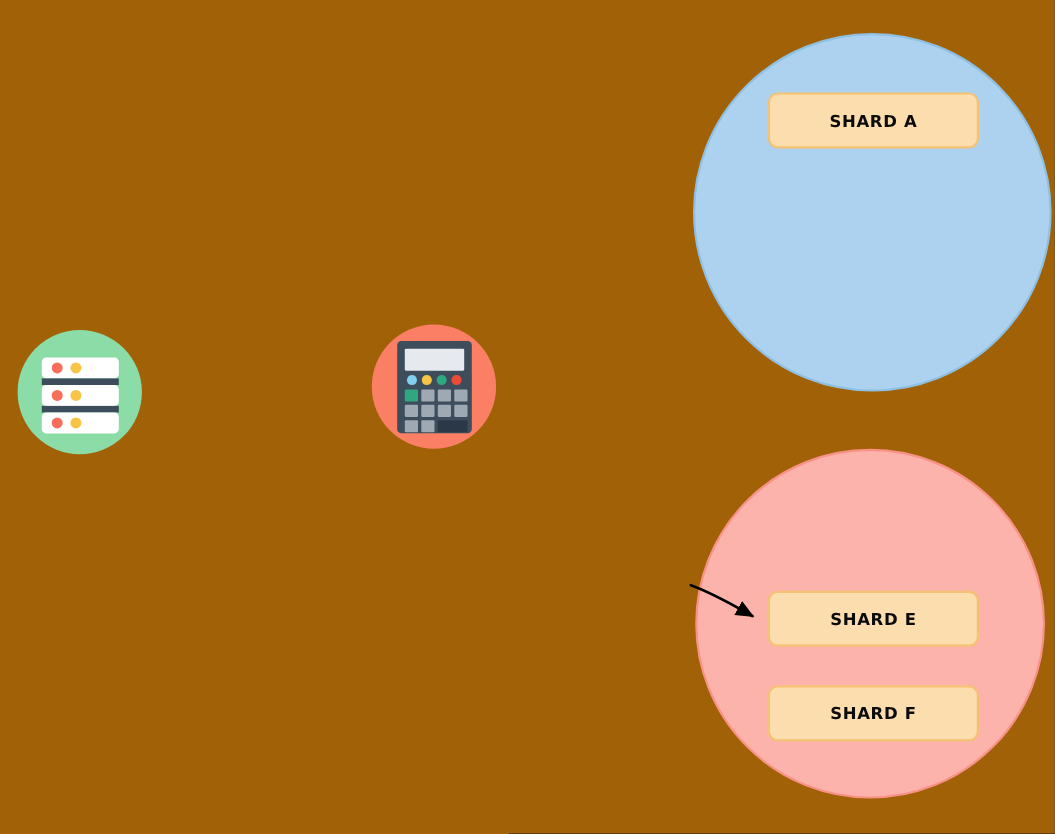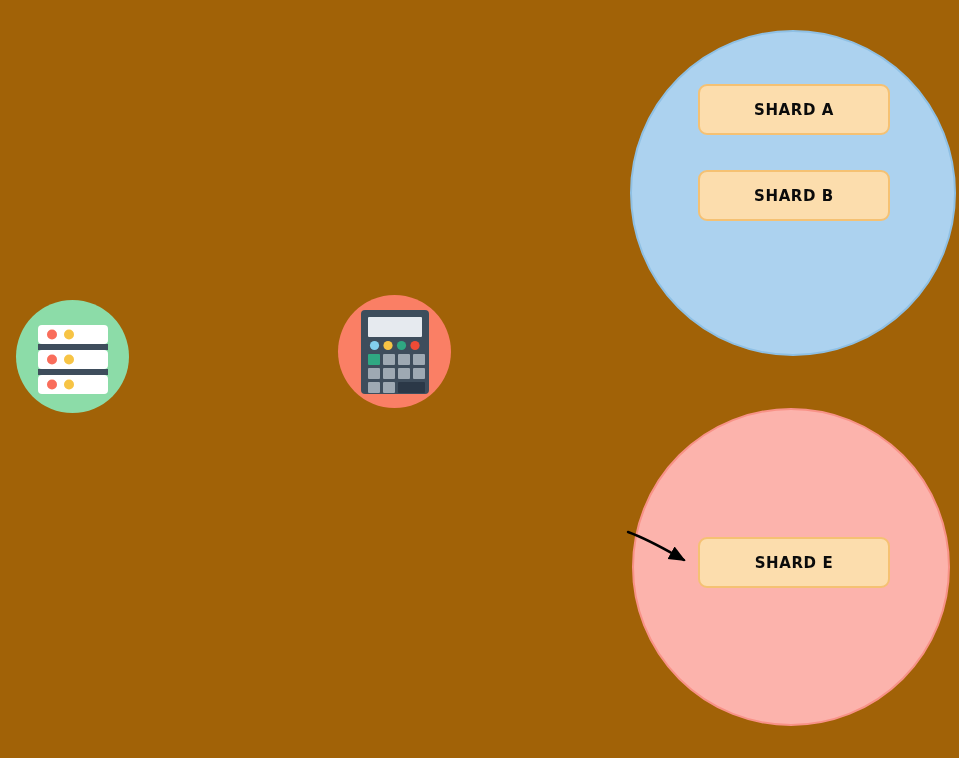--- a/index.html
+++ b/index.html
@@ -108,28 +108,28 @@
 </head>
 <body>
 
 <div id="canvas">
 
   <div class="group-circle" id="group-primary"></div>
 
   <div class="shard-box" id="shard-a">
     <span class="shard-label">SHARD A</span>
   </div>
-  <div class="shard-box" id="shard-b">
-    <span class="shard-label">SHARD B</span>
-  </div>
 
   <div class="group-circle" id="group-secondary"></div>
 
   <div class="shard-box" id="shard-e">
     <span class="shard-label">SHARD E</span>
+  </div>
+  <div class="shard-box" id="shard-f">
+    <span class="shard-label">SHARD F</span>
   </div>
 
   <div class="icon-circle" id="node-source">
     <svg width="82" height="82" viewBox="0 0 82 82">
 
       <rect x="6" y="9" width="70" height="19" rx="4" ry="4" fill="#FFFFFF"></rect>
       <rect x="6" y="28" width="70" height="6" fill="#3E4D5C"></rect>
       <rect x="6" y="34" width="70" height="19" rx="4" ry="4" fill="#FFFFFF"></rect>
       <rect x="6" y="53" width="70" height="6" fill="#3E4D5C"></rect>
       <rect x="6" y="59" width="70" height="19" rx="4" ry="4" fill="#FFFFFF"></rect>

